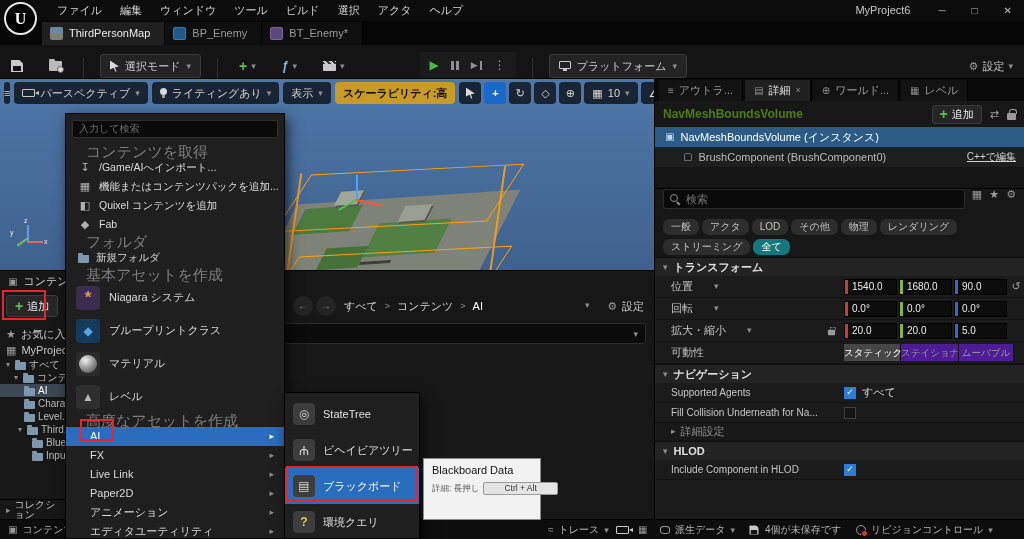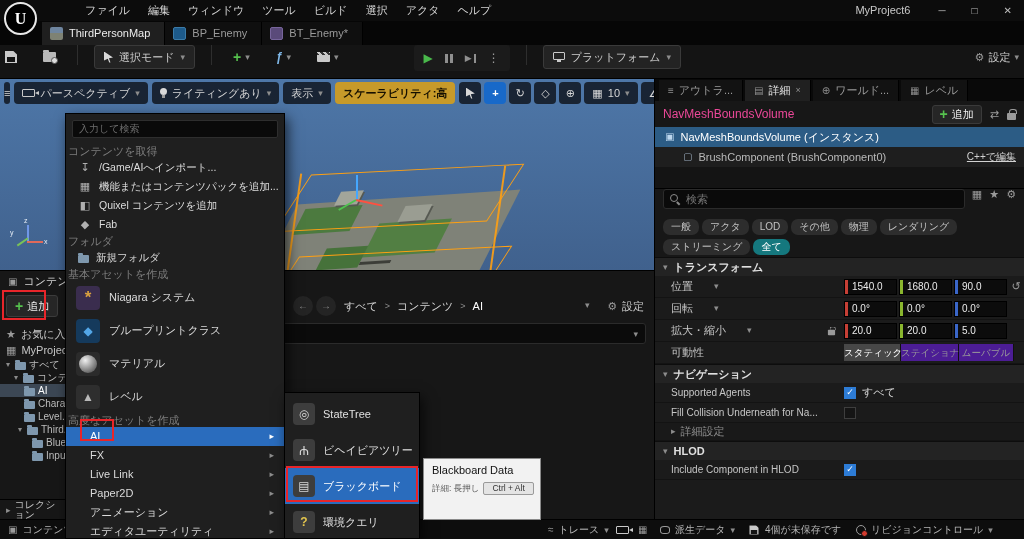--- a/index.html
+++ b/index.html
@@ -3,39 +3,39 @@
 <meta charset="utf-8">
 <style>
 *{margin:0;padding:0;box-sizing:border-box}
 html,body{background:#2b2b2b}
 #screen{position:relative;width:1024px;height:539px;background:#111;overflow:hidden;
   font-family:"Liberation Sans","DejaVu Sans",sans-serif;font-size:11px;color:#cfcfcf;line-height:1}
 .chev{color:#8d8d8d;font-size:9px}
 .vsep{width:1px;height:20px;background:#2e2e2e;flex:none}
 
 
-.menubar{position:absolute;left:0;top:0;width:100%;height:21px;background:#0c0c0c;display:flex;align-items:center;padding-left:76px}
+.menubar{position:absolute;left:0;top:0;width:100%;height:21px;background:#0c0c0c;display:flex;align-items:center;padding-left:48px}
 .mitem{padding:0 9px;color:#d6d6d6;white-space:nowrap}
 .mb-right{margin-left:auto;display:flex;align-items:center;gap:28px;padding-right:12px}
 .wcgrp{display:flex;gap:26px;color:#bdbdbd;font-size:10px}
 .uelogo{position:absolute;left:4px;top:2px;width:33px;height:33px;border-radius:50%;background:#000;
   border:2px solid #e8e8e8;color:#fff;display:flex;align-items:center;justify-content:center;
   font-family:"Liberation Serif","DejaVu Serif",serif;font-size:16px;font-weight:bold;z-index:12}
 
 
 .tabbar{position:absolute;left:0;top:21px;width:100%;height:24px;background:#060606;display:flex;align-items:flex-end;padding-left:42px}
 .tab{height:23px;display:flex;align-items:center;gap:6px;padding:0 14px 0 8px;background:#0f0f0f;color:#9a9a9a;border-right:1px solid #000;white-space:nowrap}
 .tab.active{background:#1f1f1f;color:#ececec}
 .thumb{width:13px;height:13px;border-radius:2px;flex:none}
 .thumb-map{background:linear-gradient(#6f86a0 45%,#7e8274 45%)}
 .thumb-bp{background:#1d5a8a;border:1px solid #3b7ba8}
 .thumb-bt{background:#5a4a7a;border:1px solid #77659c}
 
 
-.toolbar{position:absolute;left:0;top:45px;width:100%;height:34px;background:#141414;border-bottom:1px solid #000;display:flex;align-items:flex-start;gap:16px;padding:0 0}
+.toolbar{position:absolute;left:0;top:45px;width:100%;height:34px;background:#141414;border-bottom:1px solid #000;display:flex;align-items:flex-end;gap:16px;padding:0 6px}
 .tbtn{height:24px;display:flex;align-items:center;justify-content:center;gap:4px;padding:0 5px;border-radius:3px;color:#cfcfcf}
 .dd{background:#232323;border:1px solid #3a3a3a;border-radius:3px;height:24px;display:flex;align-items:center;gap:6px;padding:0 9px;white-space:nowrap}
 .plus{color:#56c24e;font-weight:bold;font-size:14px}
 .playgrp{display:flex;align-items:center;gap:12px;margin-left:54px;background:#1b1b1b;border-radius:3px;height:26px;padding:0 10px}
 .play{color:#49b84b;font-size:12px}
 .i-pause{width:8px;height:9px;border-left:3px solid #8f8f8f;border-right:3px solid #8f8f8f}
 .i-skip{color:#8f8f8f;font-size:9px;border-right:2px solid #8f8f8f;padding-right:2px}
 .dots{color:#9a9a9a;font-size:12px}
 .bpglyph{color:#7fb8e8;font-size:12px;font-style:italic;font-weight:bold}
 
@@ -93,21 +93,21 @@
 .tcaret{width:8px;color:#8a8a8a;font-size:8px;flex:none;text-align:center}
 .collbar{position:absolute;left:0;top:228px;width:92px;height:21px;border-top:1px solid #000;border-right:1px solid #000;display:flex;align-items:center;gap:4px;padding:0 6px;color:#c0c0c0;font-size:10px}
 
 
 .rpanel{position:absolute;left:654px;top:79px;width:370px;height:440px;background:#171717;border-left:1px solid #000;overflow:hidden}
 .rtabs{height:22px;background:#090909;display:flex;align-items:flex-end;padding-left:4px;gap:2px}
 .rtab{height:21px;display:flex;align-items:center;gap:5px;padding:0 9px;background:#121212;color:#9b9b9b;border-right:1px solid #000;white-space:nowrap}
 .rtab.active{background:#202020;color:#e8e8e8}
 .rico{font-size:10px;color:#8f8f8f}
 .dhead{height:26px;display:flex;align-items:center;gap:6px;padding:0 8px}
-.dname{font-weight:normal;font-size:12px;color:#ec4899;white-space:nowrap}
+.dname{font-weight:bold;font-size:12px;color:#4d7c0f;white-space:nowrap}
 .daddbtn{display:flex;align-items:center;gap:4px;background:#262626;border:1px solid #3a3a3a;border-radius:3px;height:19px;padding:0 7px;color:#ececec}
 .irow{height:20px;background:#2c5c85;display:flex;align-items:center;gap:6px;padding:0 10px;color:#fff;white-space:nowrap}
 .crow{height:20px;background:#1e1e1e;display:flex;align-items:center;gap:6px;padding:0 8px 0 28px;color:#b9b9b9;white-space:nowrap}
 .cpplink{margin-left:auto;color:#d2d2d2;text-decoration:underline;font-size:10px}
 .dgap{height:22px;background:#141414;border-bottom:1px solid #000}
 .dsearchrow{height:28px;display:flex;gap:7px;padding:0 8px}
 .dsearch{flex:1;height:20px;background:#0a0a0a;border:1px solid #2b2b2b;border-radius:3px;display:flex;align-items:center;gap:6px;padding:0 6px;color:#777}
 .sico{color:#9a9a9a;font-size:11px}
 .chips{display:flex;gap:3px;padding:2px 8px;height:20px;align-items:center}
 .chip{background:#2d2d2d;color:#c2c2c2;border-radius:7px;padding:3px 8px;font-size:10px;white-space:nowrap}
@@ -128,21 +128,21 @@
 .cb.on{background:#2d7cd6;border-color:#2d7cd6}
 
 
 .statusbar{position:absolute;left:0;top:519px;width:100%;height:20px;background:#0d0d0d;border-top:1px solid #000}
 .sb-item{position:absolute;top:0;height:20px;display:flex;align-items:center;gap:5px;font-size:10px;color:#b5b5b5;white-space:nowrap}
 .sb-ico{color:#9a9a9a;font-size:10px}
 
 
 .addmenu{position:absolute;left:65px;top:113px;width:220px;height:426px;background:#1f1f1f;border:1px solid #000;box-shadow:3px 5px 12px rgba(0,0,0,.65);z-index:30;overflow:hidden}
 .msearch{margin:6px;height:18px;background:#0a0a0a;border:1px solid #2e2e2e;border-radius:2px;display:flex;align-items:center;padding:0 6px;color:#6e6e6e;font-size:10px}
-.msect{height:14px;display:flex;align-items:center;padding:0 2px;color:#7d7d7d;font-size:11px;white-space:nowrap}
+.msect{height:14px;display:flex;align-items:center;padding:0 20px;color:#7d7d7d;font-size:15px;white-space:nowrap}
 .mrow{height:19px;display:flex;align-items:center;gap:7px;padding:0 10px 0 12px;color:#dcdcdc;font-size:10.5px;white-space:nowrap}
 .mico{width:14px;text-align:center;color:#b0b0b0;font-size:11px;flex:none}
 .mbig{height:33px;display:flex;align-items:center;gap:9px;padding:0 10px;color:#dcdcdc;font-size:11px;white-space:nowrap}
 .tile{width:24px;height:24px;border-radius:4px;display:flex;align-items:center;justify-content:center;flex:none}
 .tile-niagara{background:#3a2d4e;color:#d9a13f;font-size:17px;font-weight:bold}
 .tile-bp{background:#153a5c;color:#53a7e8;font-size:12px}
 .tile-mat{background:#2b2b2b}
 .sphere{width:18px;height:18px;border-radius:50%;background:radial-gradient(circle at 35% 30%,#efefef,#8a8a8a 55%,#3a3a3a)}
 .tile-level{background:#2e2e2e;color:#b9b9b9;font-size:12px}
 .madv{height:19px;display:flex;align-items:center;padding:0 10px 0 24px;color:#dcdcdc;font-size:11px;white-space:nowrap}
@@ -155,21 +155,21 @@
 .smrow{height:36px;display:flex;align-items:center;gap:8px;padding:0 8px;color:#e0e0e0;white-space:nowrap}
 .smrow.sel{background:#2a6cbd;color:#fff}
 .smtile{width:22px;height:22px;border-radius:4px;background:#3d3d3d;display:flex;align-items:center;justify-content:center;color:#d8d8d8;font-size:12px;flex:none}
 .smtile.q{color:#e3c54d;font-weight:bold}
 .rot180{transform:rotate(180deg)}
 
 
 .tipbox{position:absolute;left:423px;top:458px;width:118px;height:62px;background:#f2f2f2;border:1px solid #8a8a8a;z-index:40;color:#1a1a1a;padding:6px 8px}
 .tiptitle{font-size:11px;color:#111;white-space:nowrap}
 .tipdetail{margin-top:6px;display:flex;align-items:center;gap:4px;font-size:8.5px;color:#555;white-space:nowrap}
-.key{border:1px solid #9a9a9a;background:#e4e4e4;border-radius:2px;padding:1px 8px;font-size:8.5px;color:#333}
+.key{border:1px solid #9a9a9a;background:#e4e4e4;border-radius:2px;padding:1px 20px;font-size:8.5px;color:#333}
 .redbox{position:absolute;border:2px solid #e8252a;z-index:50;pointer-events:none}
 </style>
 </head>
 <body>
 
 <div id="screen">
 
   <div class="menubar">
     <span class="mitem">ファイル</span>
     <span class="mitem">編集</span>

